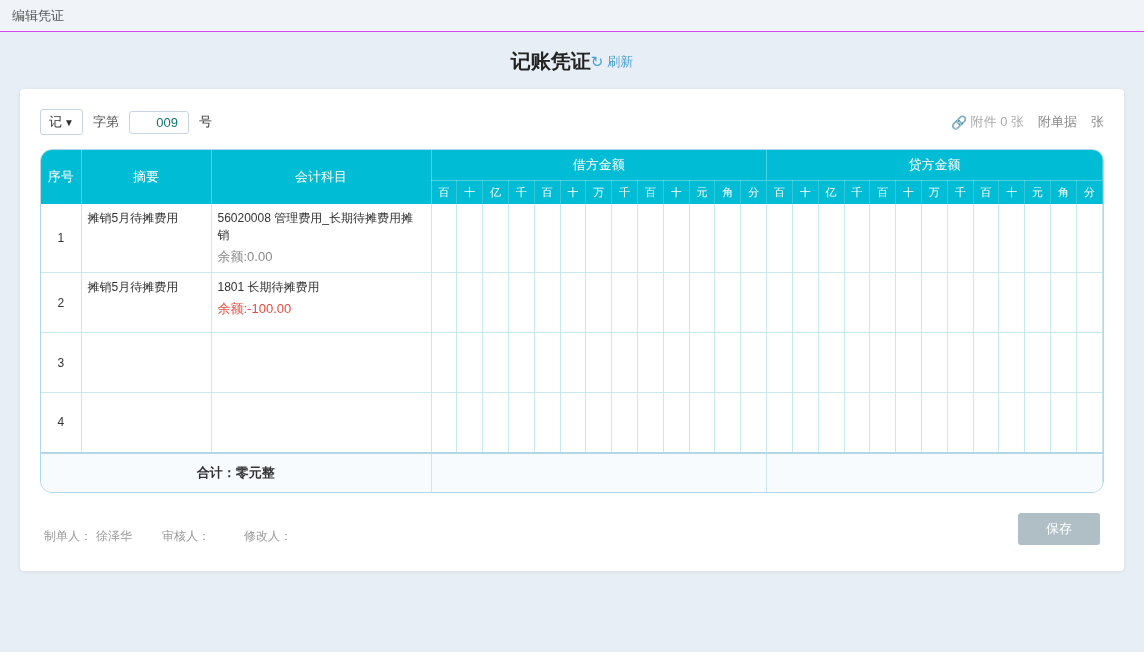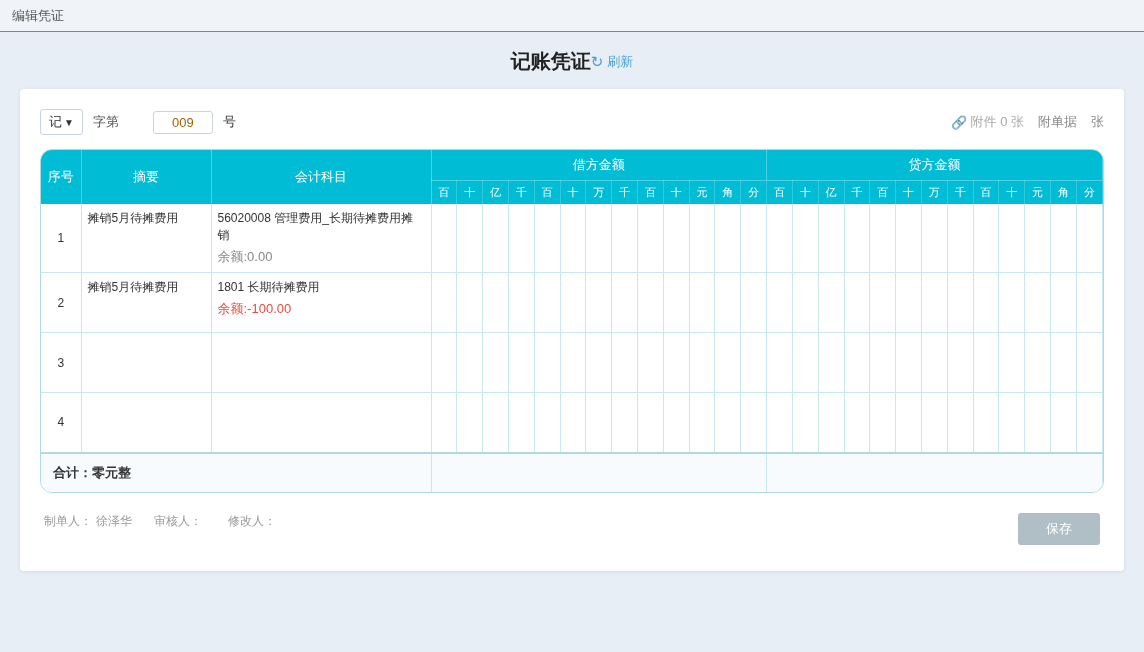--- a/index.html
+++ b/index.html
@@ -66,25 +66,24 @@
       align-items: center;
       gap: 6px;
       color: #333;
     }
     .meta-label { color: #555; }
     .meta-value-box {
       border: 1px solid #c8d4e0;
       border-radius: 3px;
       padding: 3px 10px;
       min-width: 60px;
-      text-align: center;
-      font-size: 13px;
-      color: #a16207;
+      text-align: right;
+      font-size: 13px;
+      color: #0f766e;
       background: #fff;
-      margin-left: 24px;
     }
     .meta-dropdown {
       display: flex;
       align-items: center;
       gap: 2px;
       border: 1px solid #c8d4e0;
       border-radius: 3px;
       padding: 3px 8px;
       cursor: pointer;
       font-size: 13px;
@@ -163,25 +162,26 @@
     .summary-row {
       background: #f8fbfd;
       border-top: 2px solid #b0d8e8;
     }
     .summary-row td {
       padding: 10px 12px;
       font-size: 13px;
       font-weight: bold;
       color: #333;
       border-bottom: none;
+      text-align: center;
     }
     .footer-bar {
       display: flex;
-      align-items: flex-start;
-      gap: 22px;
+      align-items: flex-end;
+      gap: 30px;
       margin-top: 14px;
       padding: 6px 4px;
       color: #999;
       font-size: 12px;
     }
     .footer-bar .footer-item {
       display: flex;
       align-items: center;
       gap: 4px;
     }

